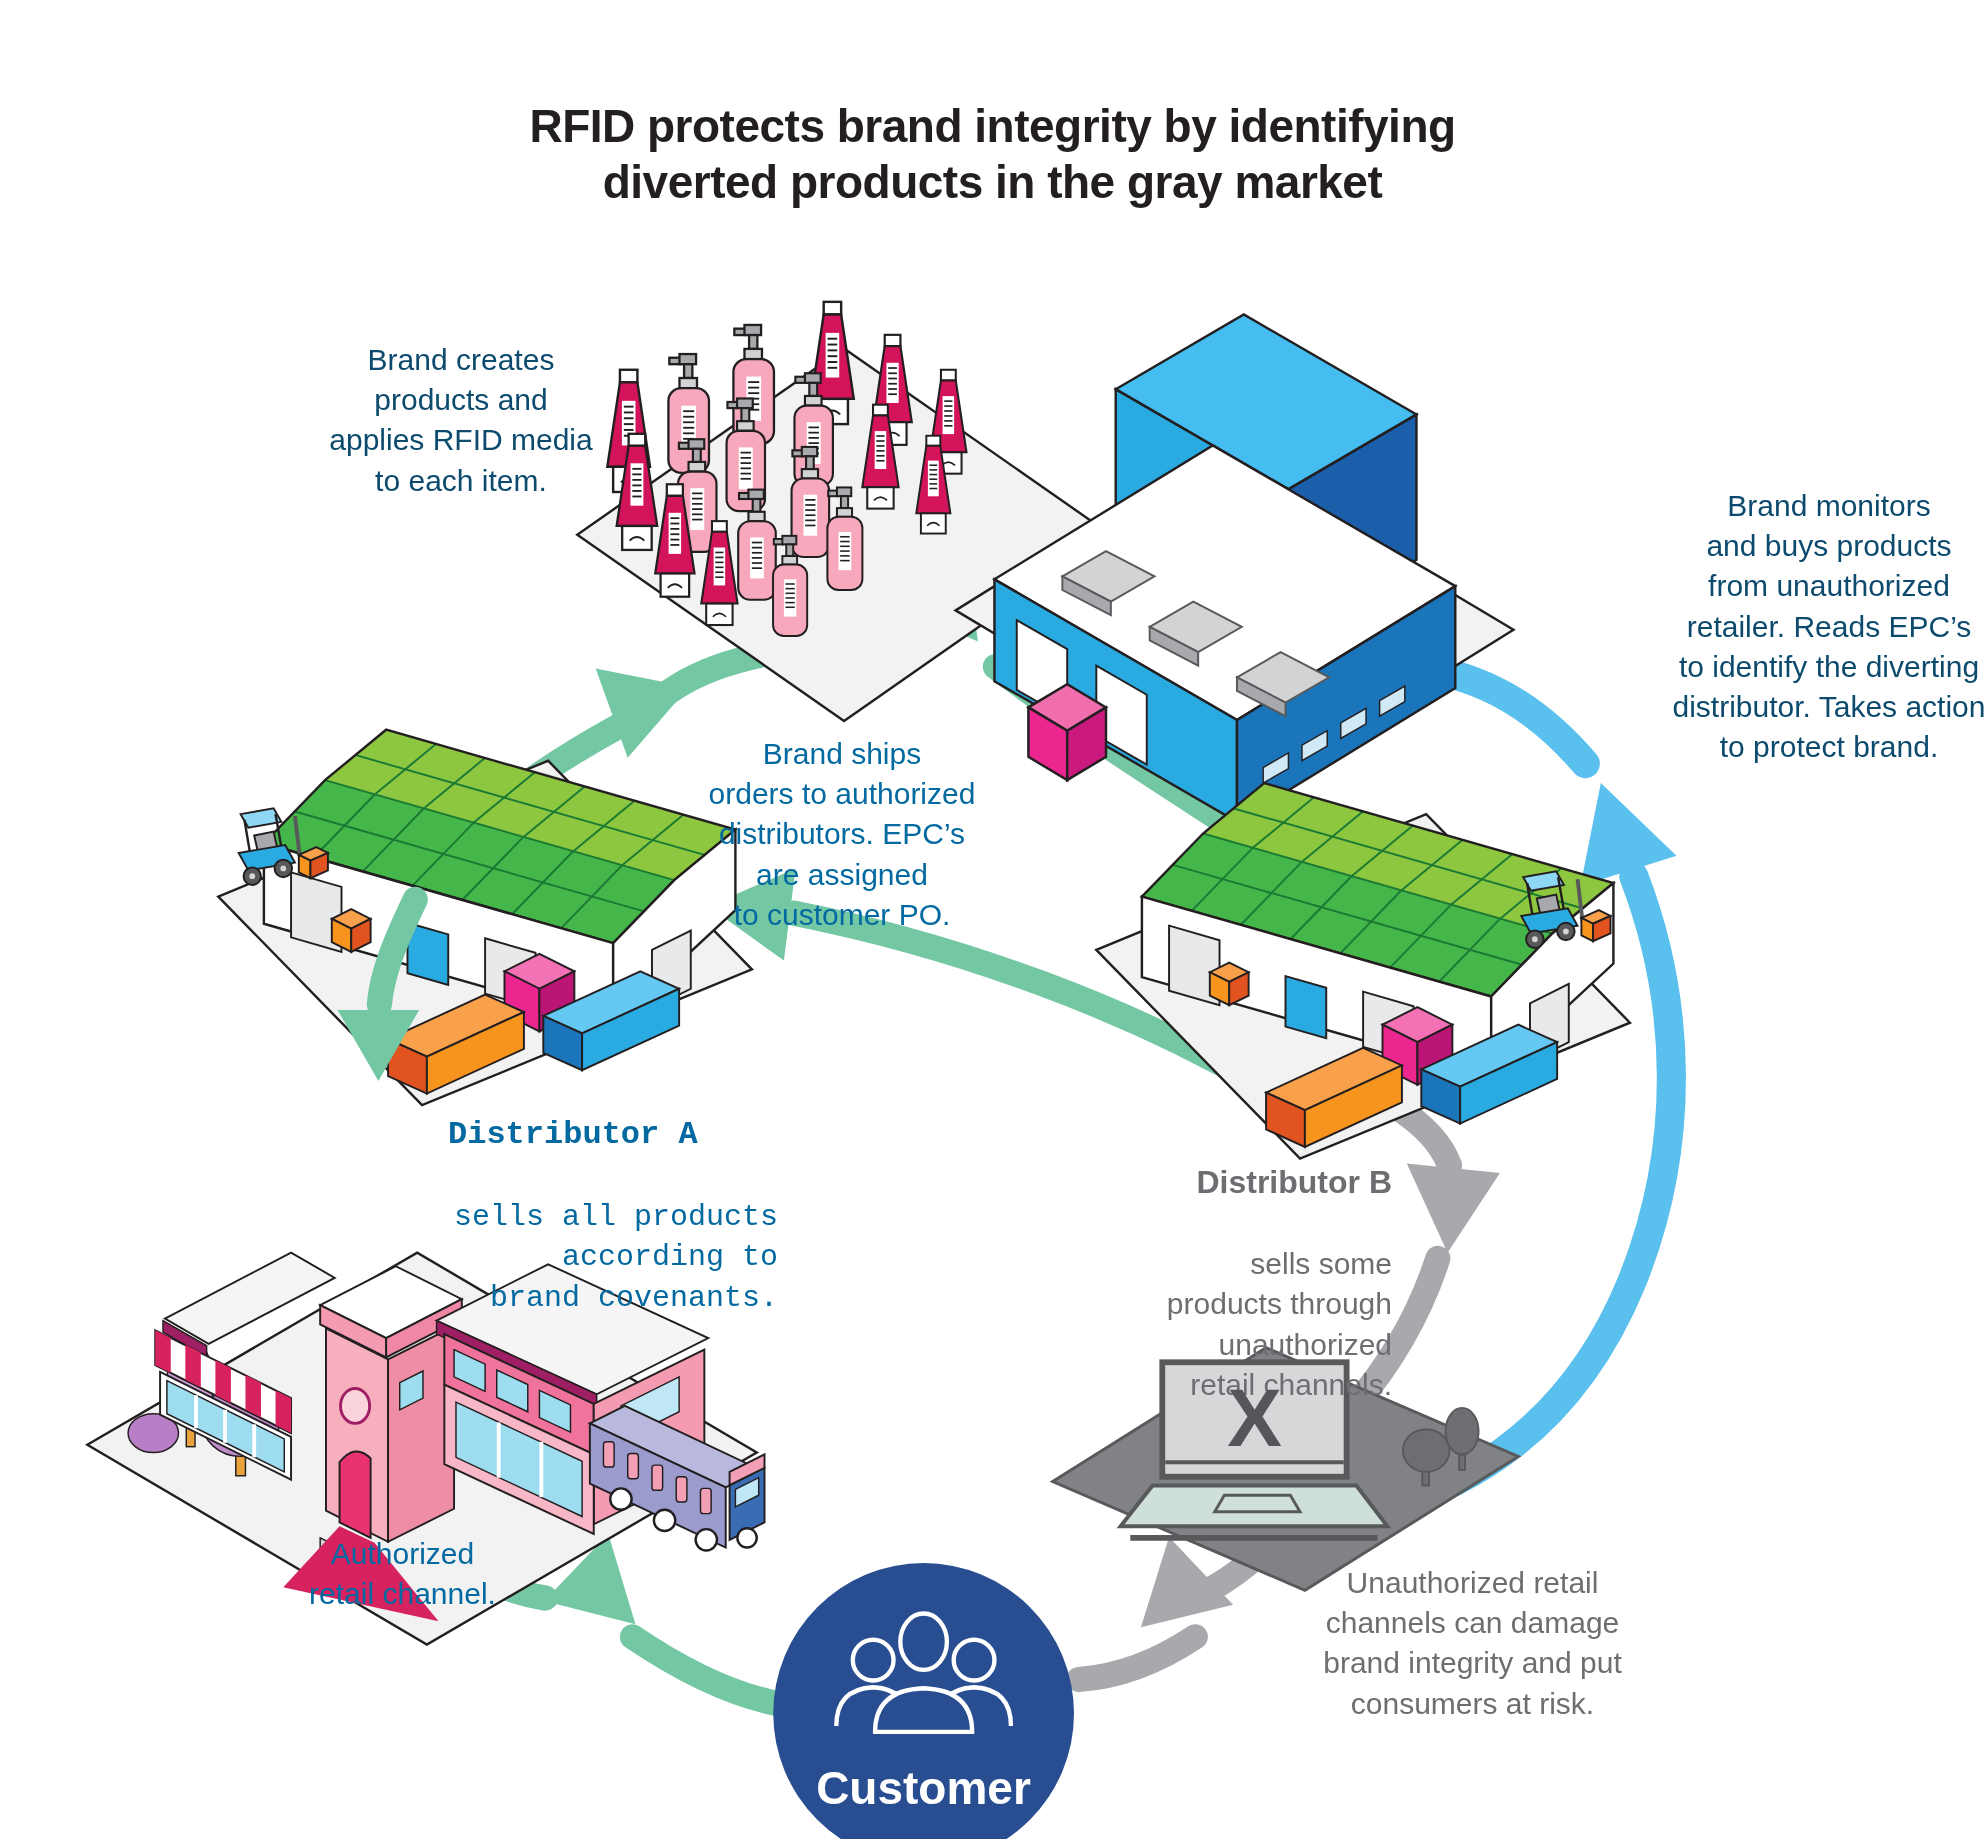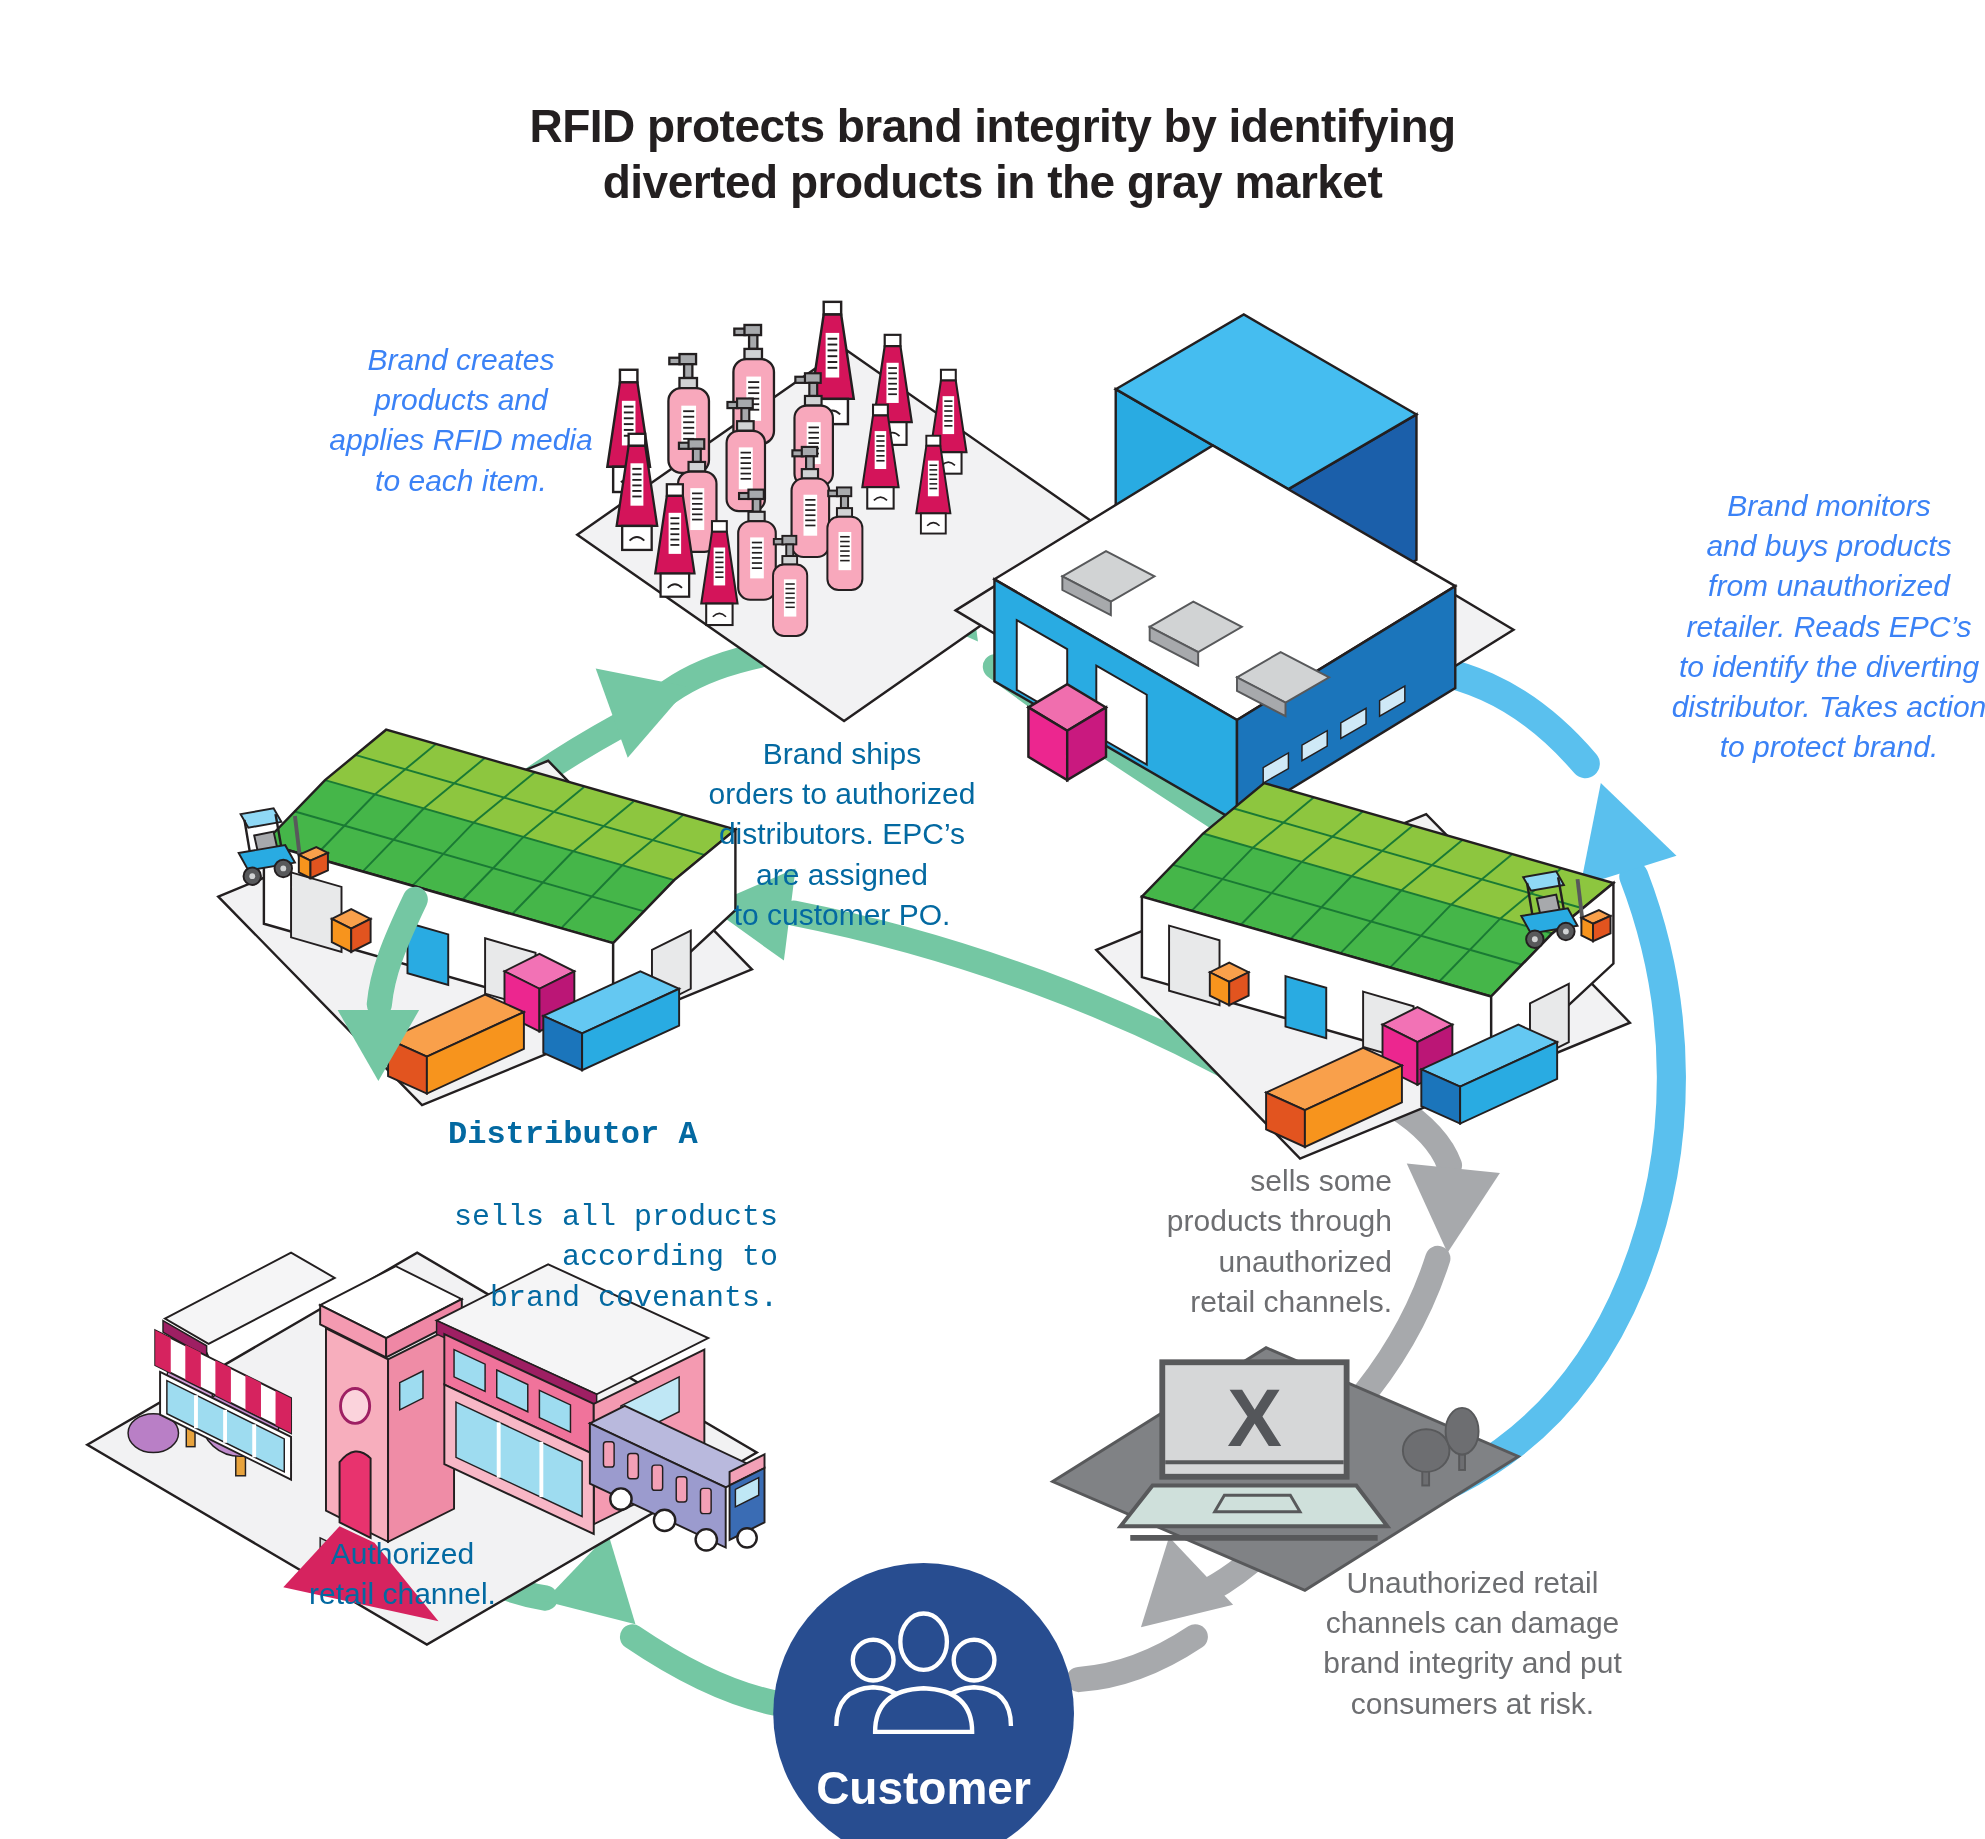--- a/index.html
+++ b/index.html
@@ -5,21 +5,21 @@
   html,body{margin:0;padding:0;background:#fff;}
   .stage{position:relative;width:1985px;height:1840px;background:#ffffff;overflow:hidden;
          font-family:"Liberation Sans", sans-serif;margin-top:28px;}
   .stage svg.art{position:absolute;left:0;top:0;}
   .note{position:absolute;white-space:pre-line;line-height:1.34;font-size:30px;font-weight:500;}
   .center{text-align:center;}
   .right{text-align:right;}
   .left{text-align:left;}
   .title{position:absolute;left:0;top:70px;width:1985px;text-align:center;
          font-size:46px;font-weight:800;line-height:1.22;letter-spacing:-0.5px;white-space:pre-line;color:#231f20;}
-  .navy{color:#3b82f6;font-style:italic;}
+  .navy{color:#0c4a6e;}
   .green{color:#0369a1;}
   .gray{color:#6d6e71;}
   .bold-lead{font-weight:700;font-size:32px;}
   .customer-label{position:absolute;left:807px;top:1733px;width:233px;text-align:center;
                   color:#ffffff;font-weight:700;font-size:46px;}
   .laptop-x{position:absolute;left:1206px;top:1343px;width:97px;text-align:center;
             color:#54565a;font-weight:700;font-size:82px;}
 </style>
 </head>
 <body>
@@ -365,20 +365,21 @@
 to customer PO.</div>
 
 <div class="note green left" style="left:448px;top:1046px;width:330px;font-family:Liberation Mono, monospace;">
   <div class="bold-lead">Distributor A</div>
   <div style="white-space:pre-line;text-align:right;">sells all products
 according to
 brand covenants.</div>
 </div>
 
 <div class="note gray right" style="left:1043px;top:1093px;width:349px;">
+  <div class="bold-lead">Distributor B</div>
   <div style="white-space:pre-line;">sells some
 products through
 unauthorized
 retail channels.</div>
 </div>
 
 <div class="note green center" style="left:218px;top:1506px;width:369px;">Authorized
 retail channel.</div>
 
 <div class="note gray center" style="left:1263px;top:1535px;width:419px;">Unauthorized retail

